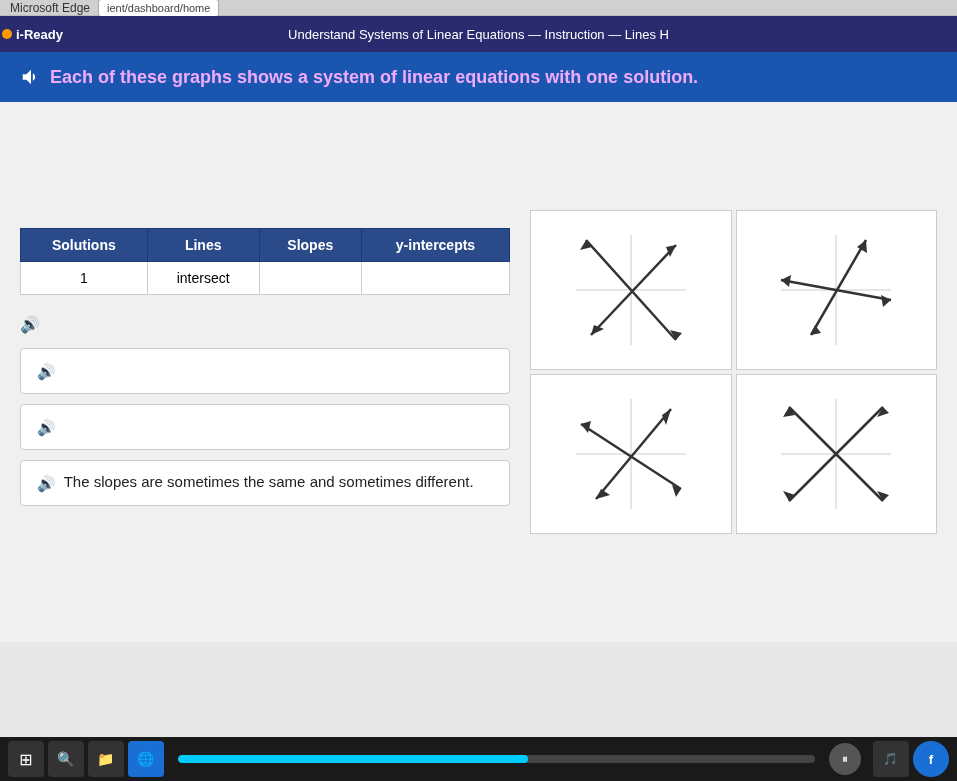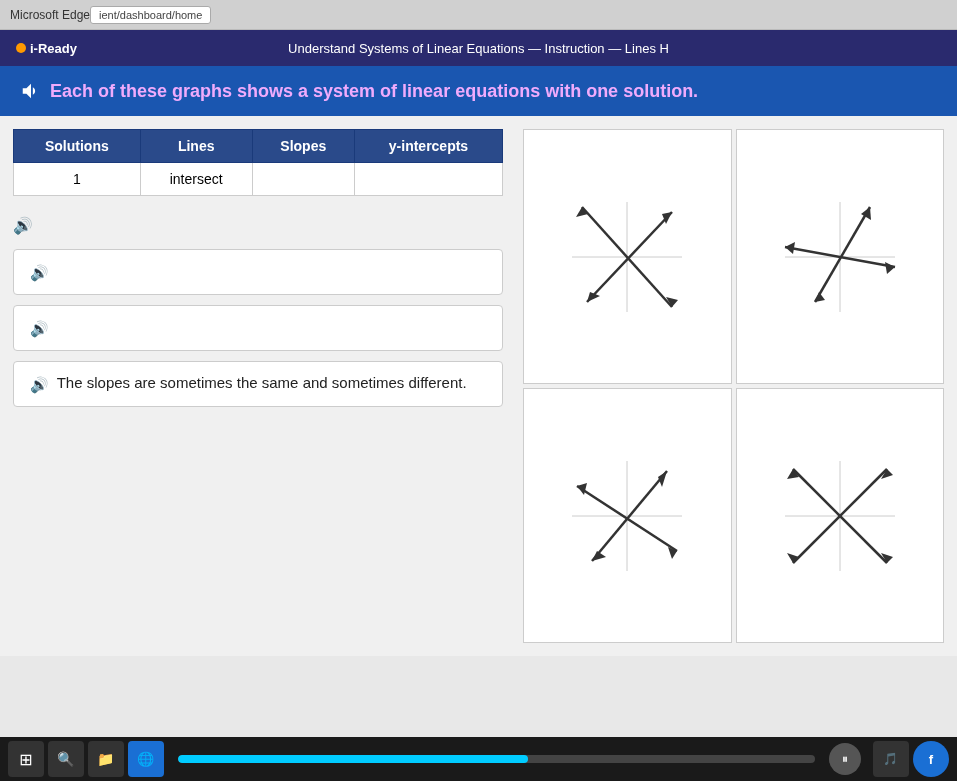--- a/index.html
+++ b/index.html
@@ -8,53 +8,54 @@
       height: 781px;
       font-family: Arial, sans-serif;
       background: #e8e8e8;
       overflow: hidden;
       position: relative;
     }
 
     
     .browser-bar {
       background: #d0d0d0;
-      height: 30px;
+      height: 16px;
       display: flex;
       align-items: center;
       padding: 0 10px;
       font-size: 12px;
       color: #333;
       border-bottom: 1px solid #bbb;
     }
 
     .address-bar {
       background: white;
       border: 1px solid #aaa;
       border-radius: 3px;
       padding: 2px 8px;
       font-size: 11px;
       color: #444;
+      margin-left: 8px;
     }
 
     
     .top-nav {
       background: #2a2a6e;
       color: white;
       height: 36px;
       display: flex;
       align-items: center;
       justify-content: center;
       font-size: 13px;
       position: relative;
     }
 
     .iready-logo {
       position: absolute;
-      left: 16px;
+      left: 2px;
       display: flex;
       align-items: center;
       font-size: 13px;
       font-weight: bold;
     }
 
     .iready-dot {
       width: 10px;
       height: 10px;
       background: #f90;
@@ -77,24 +78,25 @@
 
     .speaker-icon {
       width: 22px;
       height: 22px;
       fill: white;
     }
 
     
     .content-area {
       background: #f0f0f0;
-      padding: 13px;
+      padding: 20px;
       display: flex;
       gap: 20px;
       min-height: 540px;
+      align-items: center;
     }
 
     
     .left-panel {
       flex: 0 0 490px;
     }
 
     
     .data-table {
       border-collapse: collapse;

